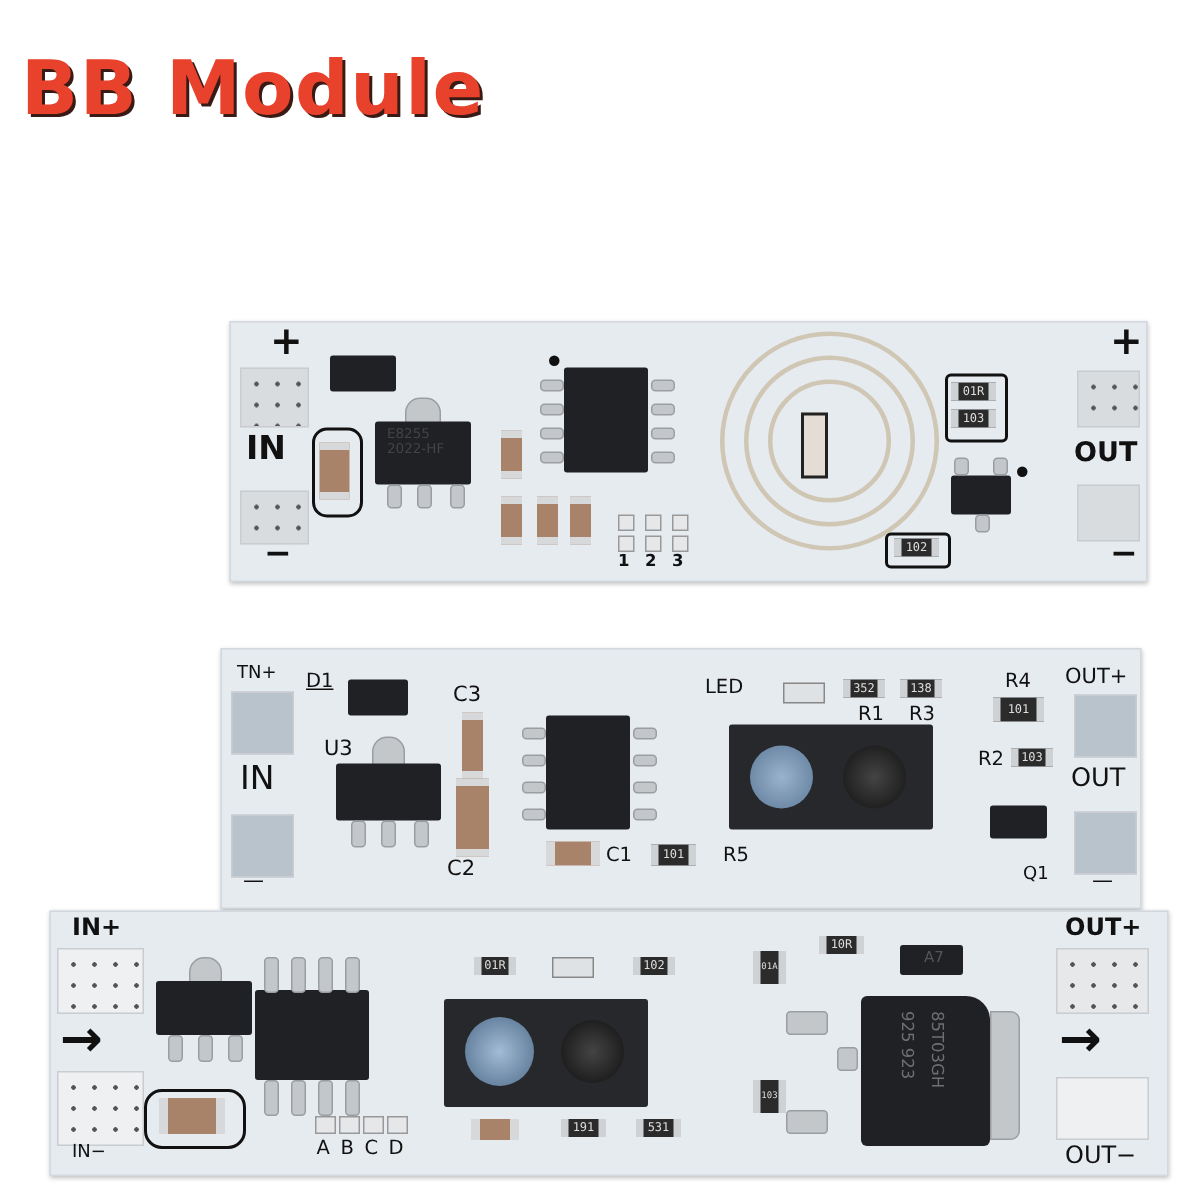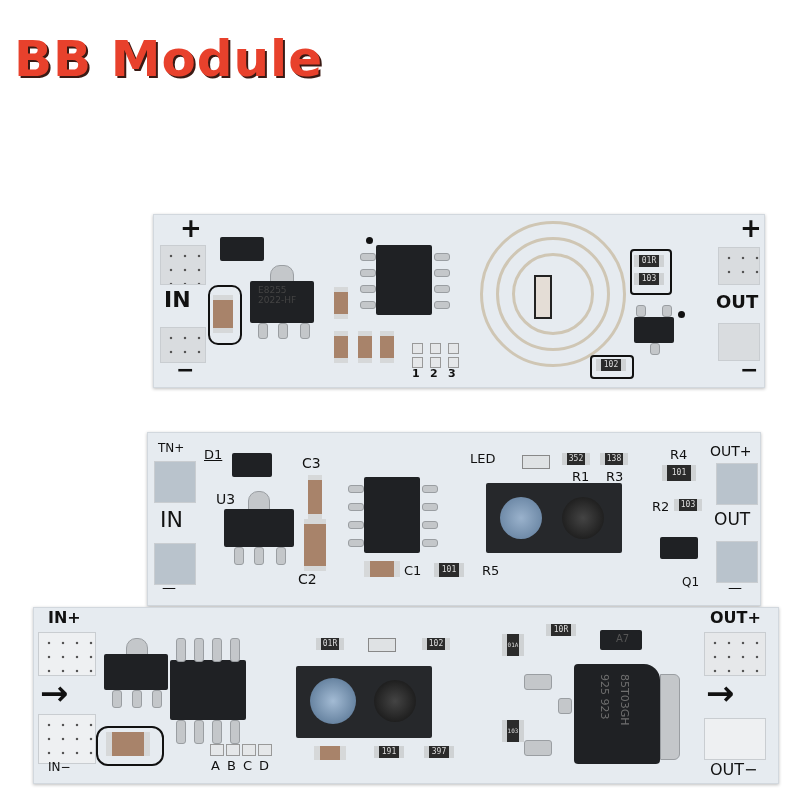--- a/index.html
+++ b/index.html
@@ -198,21 +198,21 @@
   <div class="res" style="left:282px;top:30px;width:18px;height:12px;line-height:12px;">01R</div>
   <div class="abs" style="left:334px;top:30px;width:26px;height:12px;background:#dfe2e4;border:1px solid #888;"></div>
   <div class="res" style="left:388px;top:30px;width:18px;height:12px;line-height:12px;">102</div>
 
   <div class="ic" style="left:262px;top:58px;width:136px;height:72px;background:#26282b;">
     <div class="lens" style="left:14px;top:12px;width:46px;height:46px;background:radial-gradient(circle,#a3bbd4,#4f6d8c);"></div>
     <div class="lens" style="left:78px;top:14px;width:42px;height:42px;background:radial-gradient(circle,#444,#0f0f0f);"></div>
   </div>
   <div class="caph" style="left:280px;top:138px;width:20px;height:14px;"></div>
   <div class="res" style="left:340px;top:138px;width:20px;height:12px;line-height:12px;">191</div>
-  <div class="res" style="left:390px;top:138px;width:20px;height:12px;line-height:12px;">397</div>
+  <div class="res" style="left:390px;top:138px;width:20px;height:12px;line-height:12px;">531</div>
 
   <div class="res" style="left:468px;top:26px;width:12px;height:22px;line-height:22px;font-size:6px;">01A</div>
   <div class="res" style="left:512px;top:16px;width:20px;height:12px;line-height:12px;">10R</div>
   <div class="ic" style="left:566px;top:22px;width:42px;height:20px;">
     <div class="silk" style="left:16px;top:3px;font-size:10px;color:#555;">A7</div>
   </div>
   <div class="res" style="left:468px;top:112px;width:12px;height:22px;line-height:22px;font-size:6px;">103</div>
 
   <div class="pin" style="left:490px;top:66px;width:26px;height:14px;"></div>
   <div class="pin" style="left:524px;top:90px;width:12px;height:14px;"></div>

